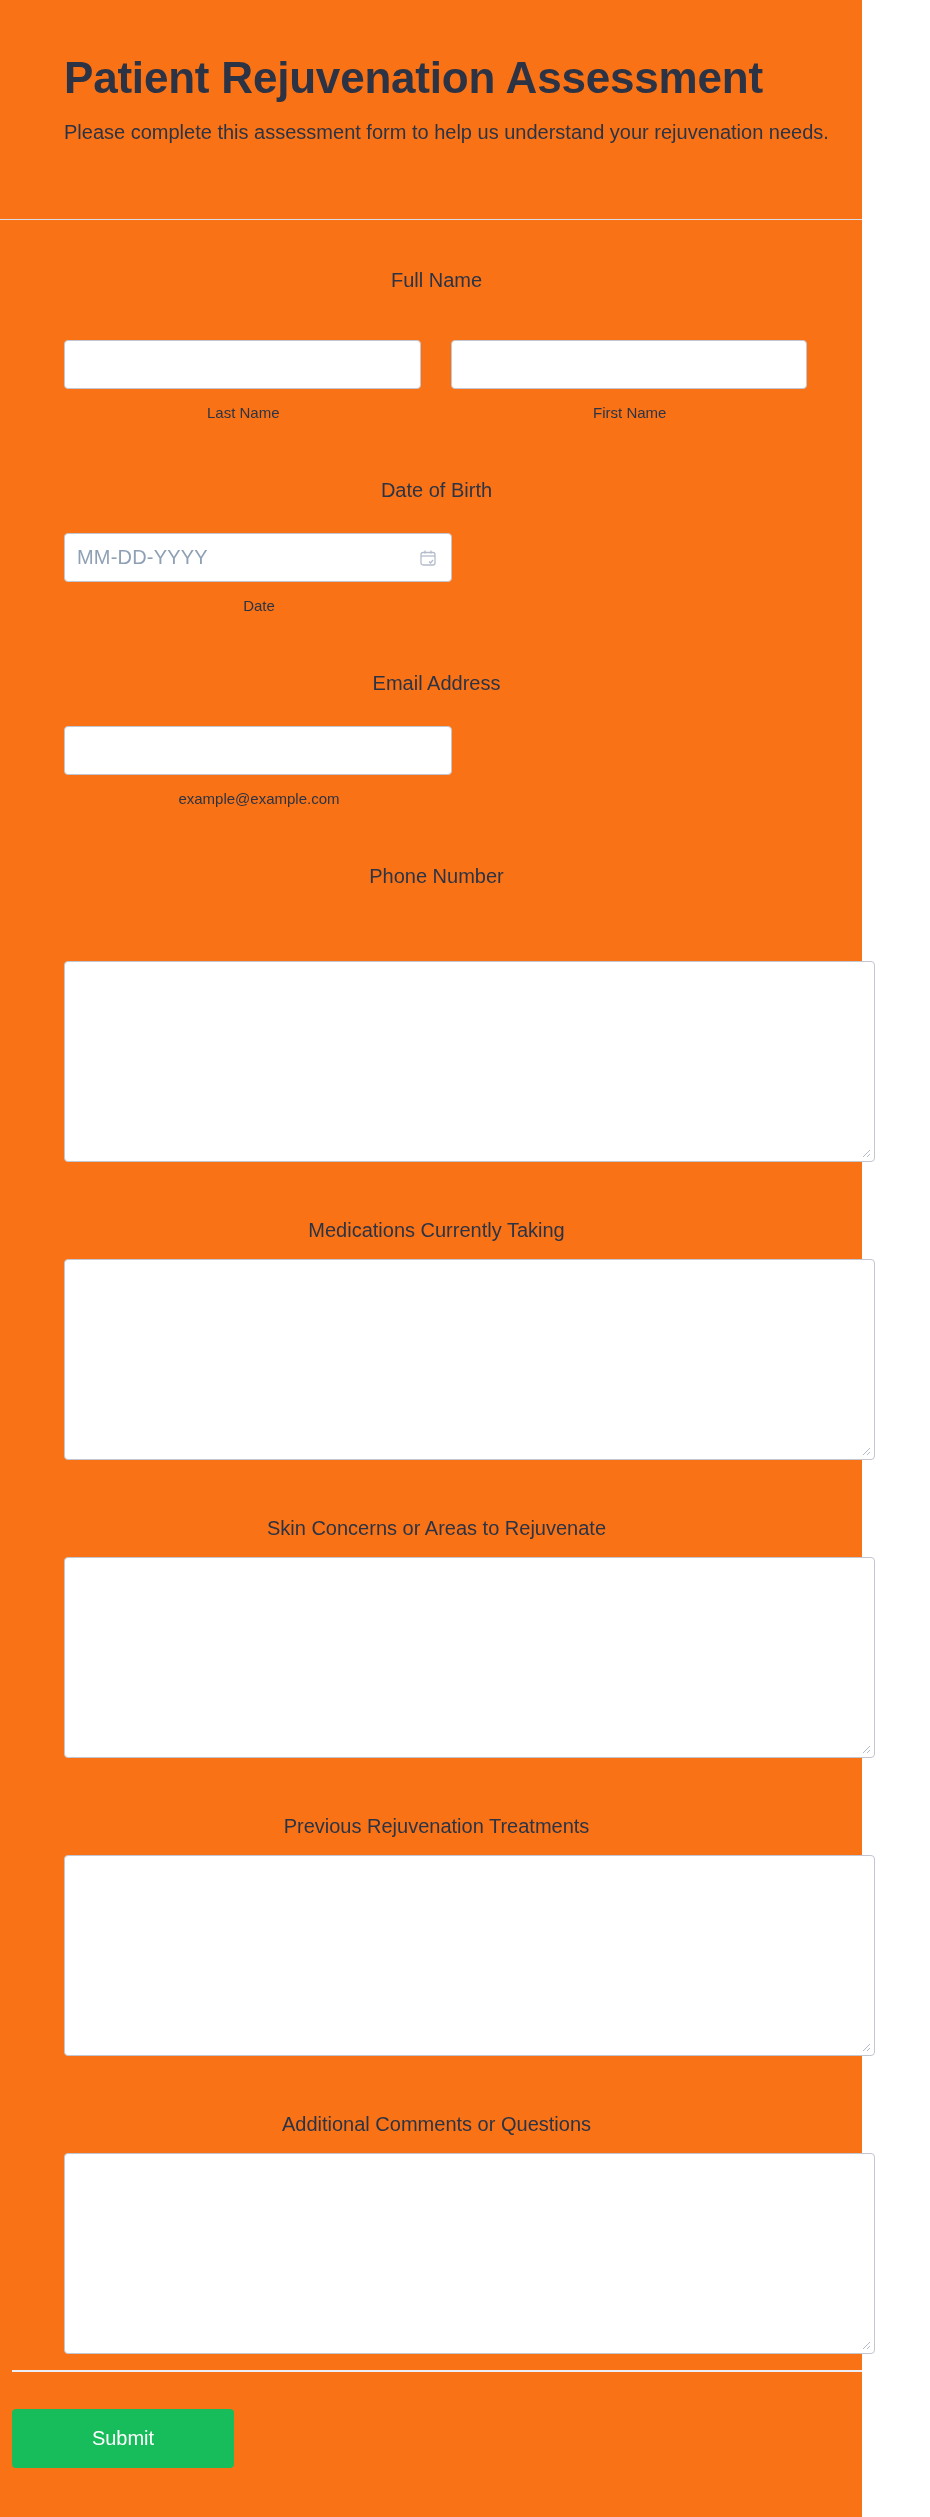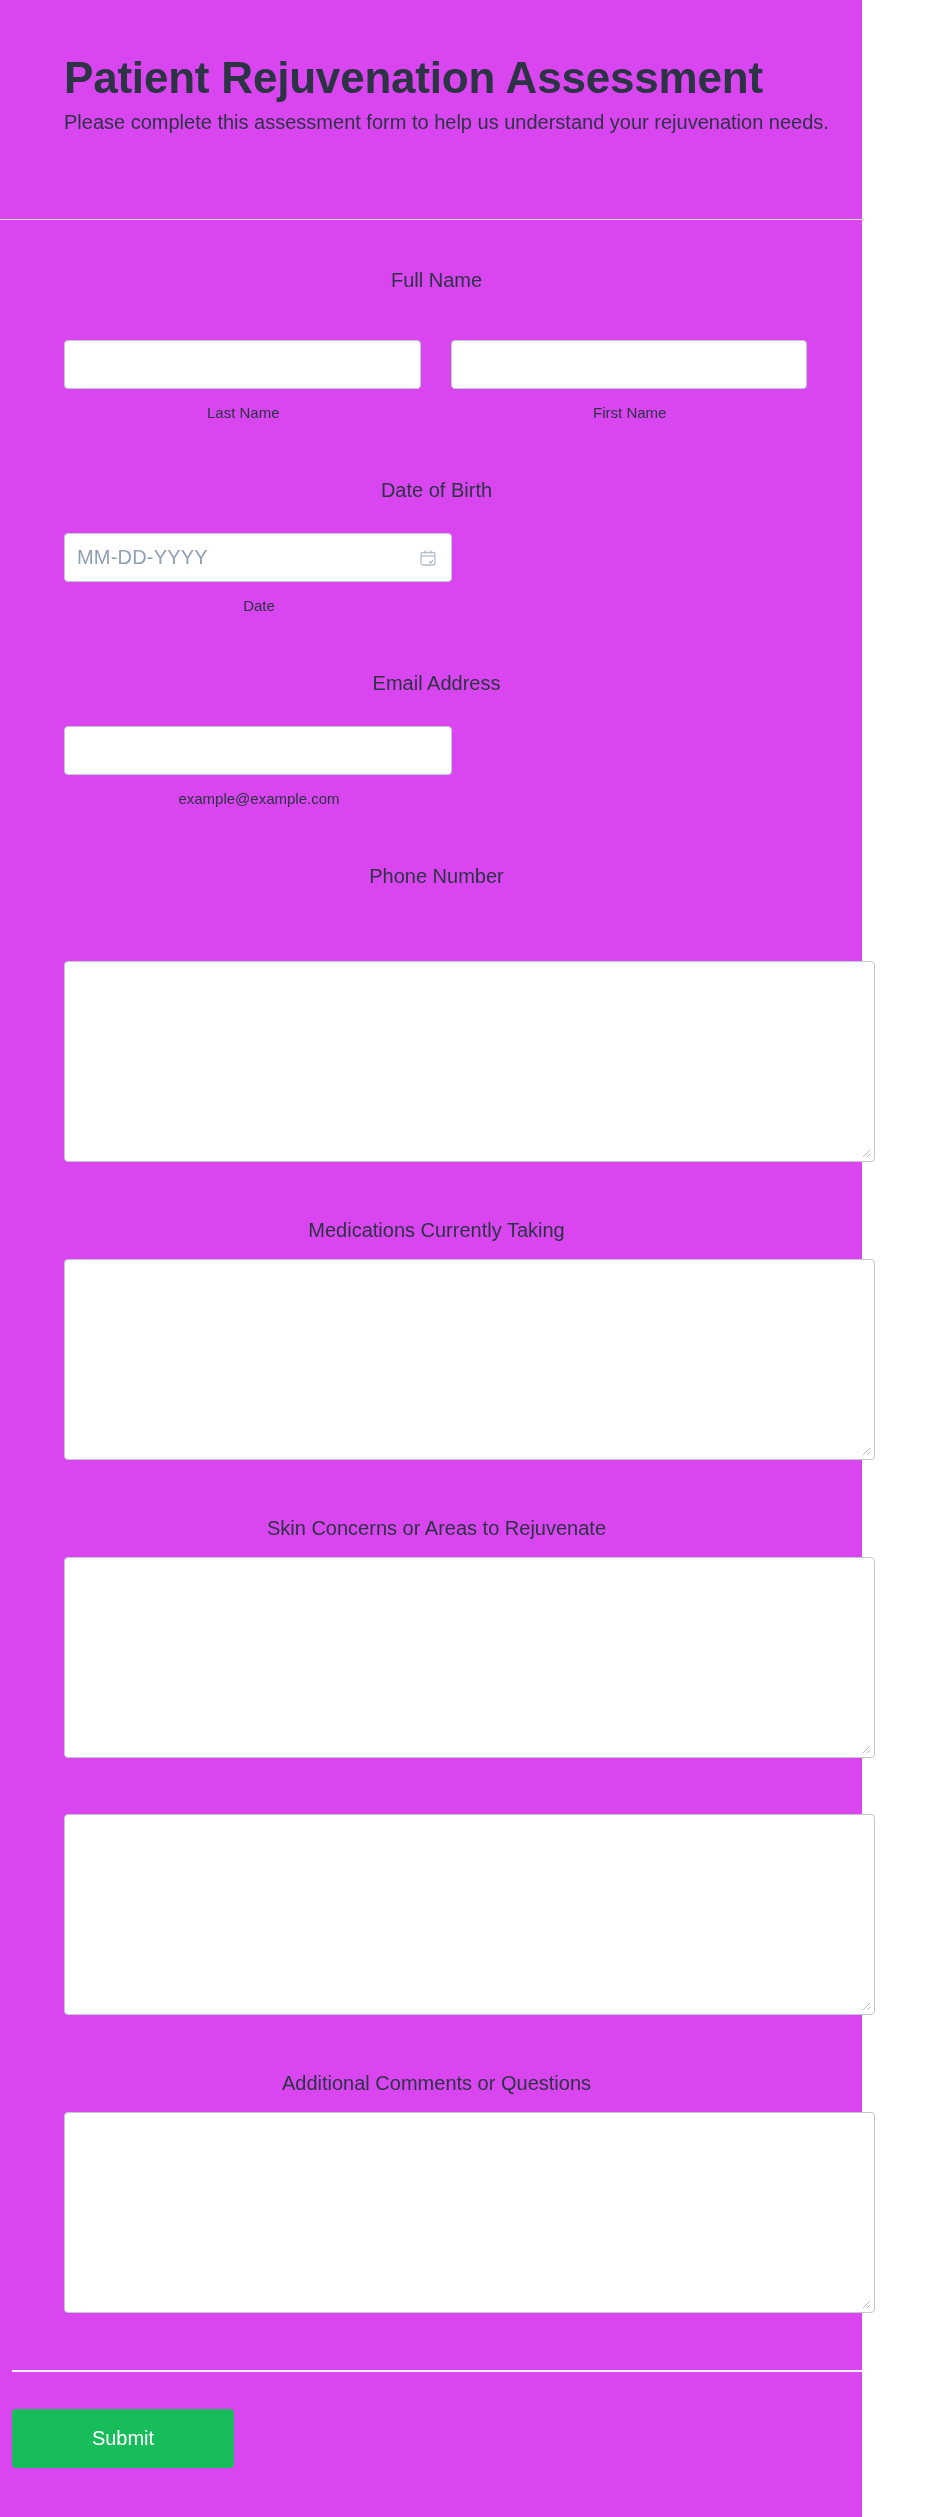--- a/index.html
+++ b/index.html
@@ -2,36 +2,36 @@
 <html><head>
   <meta charset="utf-8">
   <style>
     * { box-sizing: border-box; margin: 0; padding: 0; }
     html, body {
       width: 930px;
       background: #ffffff;
       font-family: "Liberation Sans", "DejaVu Sans", sans-serif;
       color: #2c3345;
     }
-    .page { width: 862px; min-height: 2517px; position: relative; background: #d946ef; }
+    .page { width: 862px; min-height: 2517px; position: relative; background: #f97316; }
 
     .header {
       padding: 52px 64px 0 64px;
       height: 220px;
       border-bottom: 1px solid #d8dae6;
     }
     .header h1 {
       font-size: 44px;
       font-weight: 700;
       line-height: 52px;
       color: #2c3345;
       letter-spacing: -0.2px;
     }
     .header p {
-      margin-top: 2px;
+      margin-top: 12px;
       font-size: 20px;
       line-height: 33px;
       color: #2c3345;
       width: 810px;
     }
 
     .form-body { padding: 48px 55px 0 64px; text-align: center; }
 
     .field { margin-bottom: 0; }
     .field-label {
@@ -201,20 +201,21 @@
       <div class="textarea-box">
         <svg class="resize-grip" viewBox="0 0 9 9" stroke="#b4bccb" stroke-width="1">
           <line x1="8" y1="1" x2="1" y2="8"></line>
             <line x1="8" y1="5" x2="5" y2="8"></line>
         </svg>
       </div>
     </div>
     <div class="gap-after-textarea"></div>
 
     <div class="field">
+      <label class="field-label">Previous Rejuvenation Treatments</label>
       <div class="textarea-box">
         <svg class="resize-grip" viewBox="0 0 9 9" stroke="#b4bccb" stroke-width="1">
           <line x1="8" y1="1" x2="1" y2="8"></line>
             <line x1="8" y1="5" x2="5" y2="8"></line>
         </svg>
       </div>
     </div>
     <div class="gap-after-textarea"></div>
 
     <div class="field">

